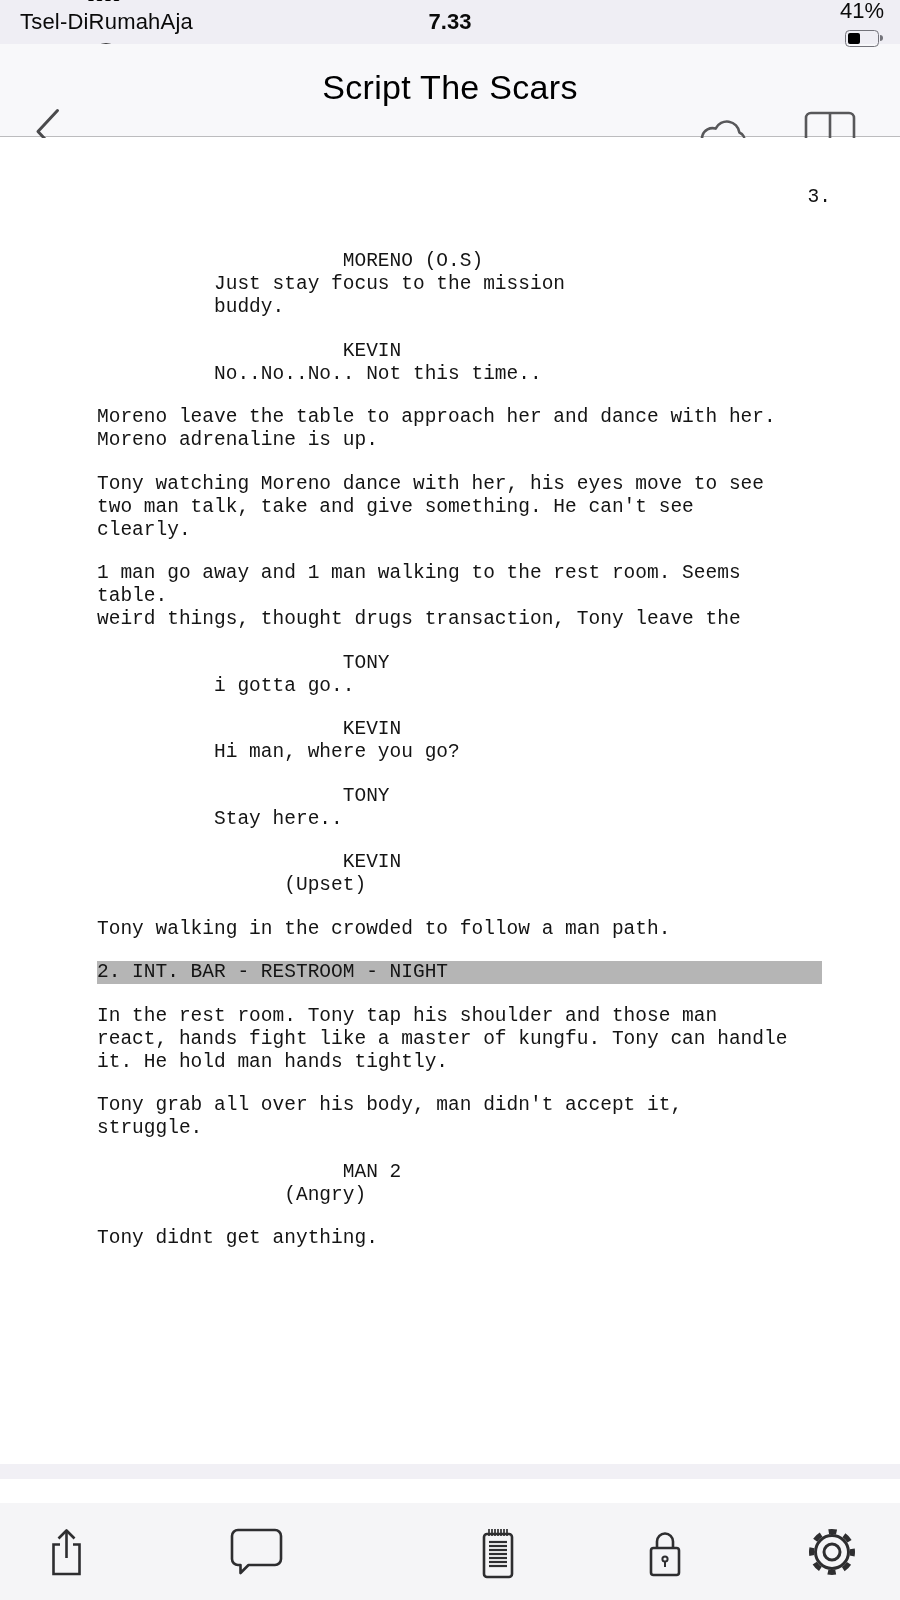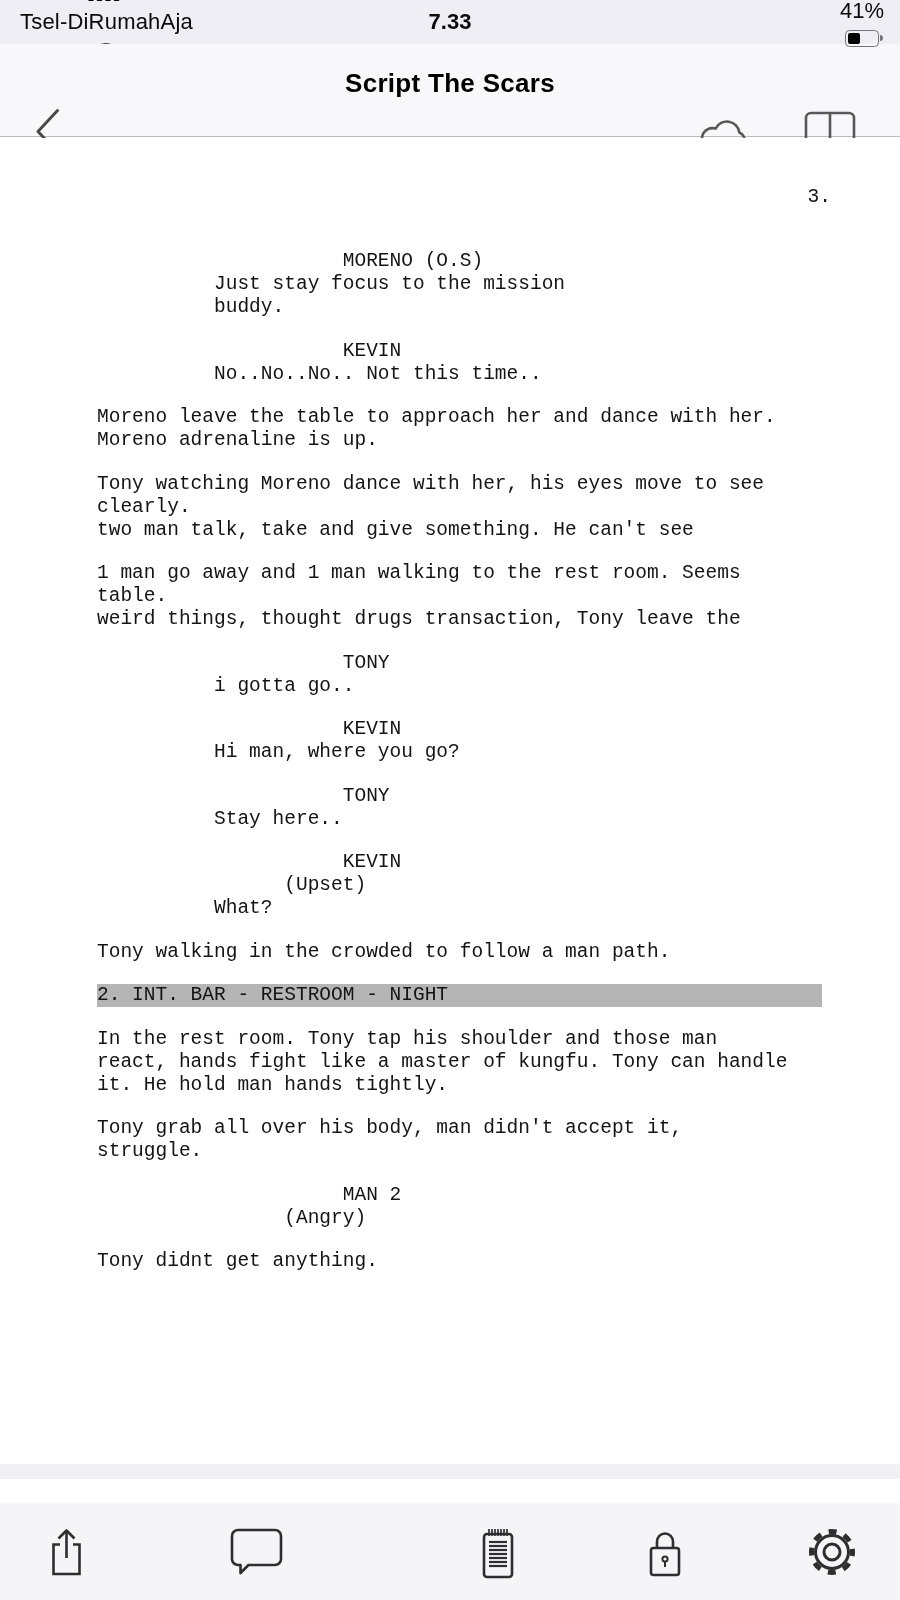--- a/index.html
+++ b/index.html
@@ -17,21 +17,21 @@
   .sb-right { display:flex; align-items:center; gap:6px; z-index:2;flex-direction:column; }
   .batt-pct { font-size:22px; }
   .battery { position:relative; width:34px; height:17px; border:1.5px solid #73737a; border-radius:4.5px; display:inline-block; }
   .battery-fill { position:absolute; left:2px; top:2px; bottom:2px; width:12px; background:#000; border-radius:2px; }
   .battery-tip { position:absolute; right:-5px; top:4.5px; width:3px; height:6px; background:#73737a; border-radius:0 3px 3px 0; }
 
   
   .nav-bar { position:absolute; top:44px; left:0; width:900px; height:93px;
     background:#f8f8fa; border-bottom:1px solid #bcbcbe; }
   .nav-title { position:absolute; left:0; right:0; top:24px; text-align:center;
-    font-size:26px; font-weight:700; color:#000; letter-spacing:.3px; }
+    font-size:34px; font-weight:400; color:#000; letter-spacing:.3px; }
   .icon-btn { background:none; border:none; padding:0; cursor:pointer; line-height:0; }
   .back-btn { position:absolute; left:34px; top:64px; }
   .cloud-btn { position:absolute; left:698px; top:72px; }
   .book-btn { position:absolute; left:803px; top:66px; }
 
   
   .page { position:absolute; top:138px; left:0; width:900px; height:1326px;
     background:#ffffff; padding:48px 0 0 97px; overflow:hidden; }
   .line { height:23px; font-family:"Liberation Mono","DejaVu Sans Mono",monospace;
     font-size:19.5px; line-height:23px; white-space:pre; color:#141414; }
@@ -115,39 +115,38 @@
         <div class="line text">          Just stay focus to the mission</div>
         <div class="line text">          buddy.</div>
         <div class="line blank"></div>
         <div class="line text">                     KEVIN</div>
         <div class="line text">          No..No..No.. Not this time..</div>
         <div class="line blank"></div>
         <div class="line text">Moreno leave the table to approach her and dance with her.</div>
         <div class="line text">Moreno adrenaline is up.</div>
         <div class="line blank"></div>
         <div class="line text">Tony watching Moreno dance with her, his eyes move to see</div>
+        <div class="line text">two man talk, take and give something. He can't see</div>
         <div class="line text">clearly.</div>
-        <div class="line text">two man talk, take and give something. He can't see</div>
         <div class="line blank"></div>
         <div class="line text">1 man go away and 1 man walking to the rest room. Seems</div>
         <div class="line text">table.</div>
         <div class="line text">weird things, thought drugs transaction, Tony leave the</div>
         <div class="line blank"></div>
         <div class="line text">                     TONY</div>
         <div class="line text">          i gotta go..</div>
         <div class="line blank"></div>
         <div class="line text">                     KEVIN</div>
         <div class="line text">          Hi man, where you go?</div>
         <div class="line blank"></div>
         <div class="line text">                     TONY</div>
         <div class="line text">          Stay here..</div>
         <div class="line blank"></div>
         <div class="line text">                     KEVIN</div>
         <div class="line text">                (Upset)</div>
-        <div class="line text">          What?</div>
         <div class="line blank"></div>
         <div class="line text">Tony walking in the crowded to follow a man path.</div>
         <div class="line blank"></div>
         <div class="line scene_heading">2. INT. BAR - RESTROOM - NIGHT</div>
         <div class="line blank"></div>
         <div class="line text">In the rest room. Tony tap his shoulder and those man</div>
         <div class="line text">react, hands fight like a master of kungfu. Tony can handle</div>
         <div class="line text">it. He hold man hands tightly.</div>
         <div class="line blank"></div>
         <div class="line text">Tony grab all over his body, man didn't accept it,</div>

